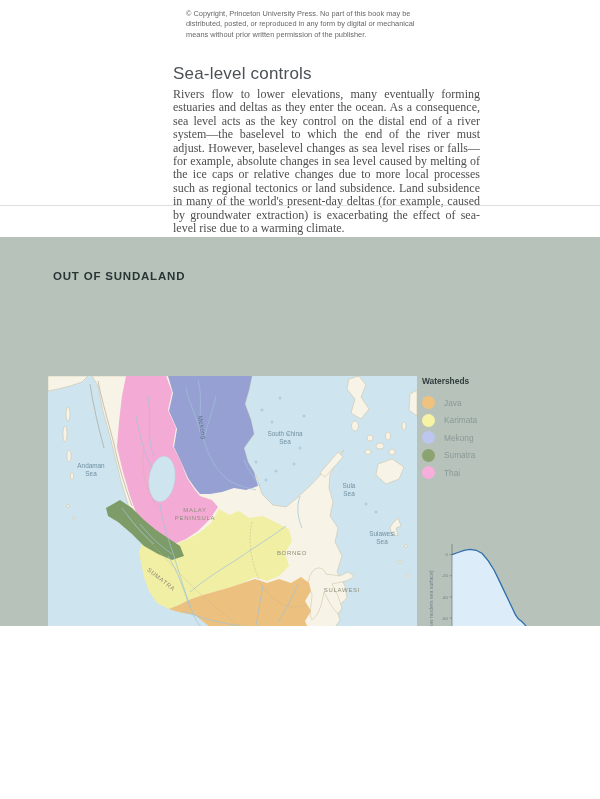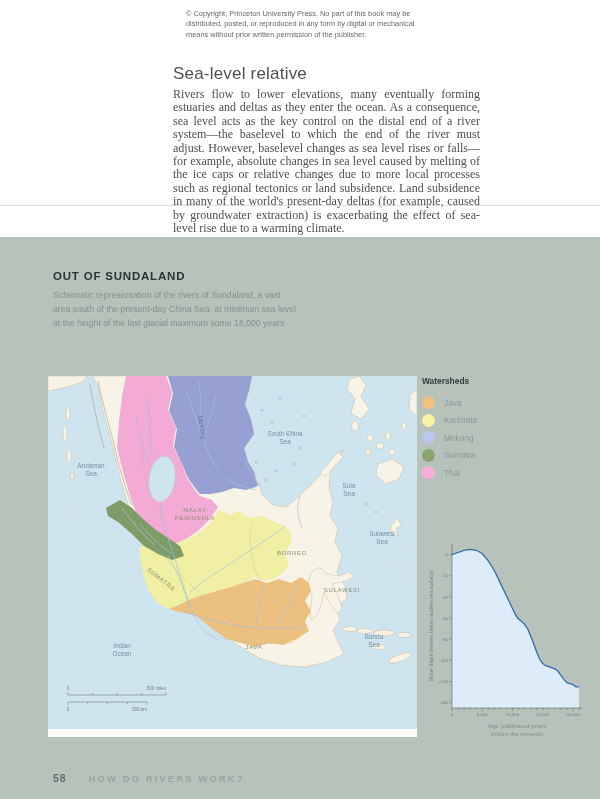--- a/index.html
+++ b/index.html
@@ -1,17 +1,17 @@
 <!DOCTYPE html>
 <html><head>
 <meta charset="utf-8">
 <style>
   html,body{margin:0;padding:0;}
   body{width:600px;height:799px;background:#fff;font-family:"Liberation Sans",sans-serif;}
-  .page{position:relative;width:600px;height:799px;background:#ffffff;overflow:hidden;}
+  .page{position:relative;width:600px;height:626px;background:#ffffff;overflow:hidden;}
 
   .copyright{position:absolute;left:186px;top:9px;width:240px;font-size:7.4px;line-height:10.3px;
     color:#666;white-space:pre-line;}
 
   .sec-title{position:absolute;left:173px;top:64px;font-size:17px;font-weight:400;color:#4b5154;
     letter-spacing:.2px;margin:0;}
   .sec-body{position:absolute;left:173px;top:88px;width:307px;font-family:"Liberation Serif",serif;
     font-size:12px;line-height:13.4px;color:#4e4e4e;text-align:justify;margin:0;}
 
   .rule{position:absolute;left:0;top:205px;width:600px;height:1px;background:#dcdedd;}
@@ -50,30 +50,27 @@
 </style>
 </head>
 <body>
 
 <div class="page">
 
   <div class="copyright">© Copyright, Princeton University Press. No part of this book may be
 distributed, posted, or reproduced in any form by digital or mechanical
 means without prior written permission of the publisher.</div>
 
-  <h1 class="sec-title">Sea-level relative</h1>
+  <h1 class="sec-title">Sea-level controls</h1>
   <p class="sec-body">Rivers flow to lower elevations, many eventually forming estuaries and deltas as they enter the ocean. As a consequence, sea level acts as the key control on the distal end of a river system—the baselevel to which the end of the river must adjust. However, baselevel changes as sea level rises or falls—for example, absolute changes in sea level caused by melting of the ice caps or relative changes due to more local processes such as regional tectonics or land subsidence. Land subsidence in many of the world's present-day deltas (for example, caused by groundwater extraction) is exacerbating the effect of sea-level rise due to a warming climate.</p>
 
   <div class="rule"></div>
 
   <div class="fig-panel">
     <div class="fig-title">OUT OF SUNDALAND</div>
-    <div class="fig-cap cap-left">Schematic representation of the rivers of Sundaland, a vast
-area south of the present-day China Sea, at minimum sea level
-at the height of the last glacial maximum some 18,000 years</div>
 
     <div class="map-wrap">
       <svg id="map-svg" width="369" height="361" viewBox="0 0 369 361">
 
         <rect x="0" y="0" width="369" height="353" fill="#cee4ef"></rect>
 
         <g stroke="#c9bc9c" stroke-width="0.5" fill="#f7f3e6">
           <path d="M 50,10 L 44,0 L 204,0 L 201,14 197,28 203,44 206,58 196,72 200,86 208,100 214,118
             225,129 238,131 249,122 263,109 276,95 288,82 296,74 289,86 282,98 281,112 285,126 282,140
             290,152 287,166 294,180 289,196 297,210 299,222 288,232 292,244 285,254 290,266 296,278

